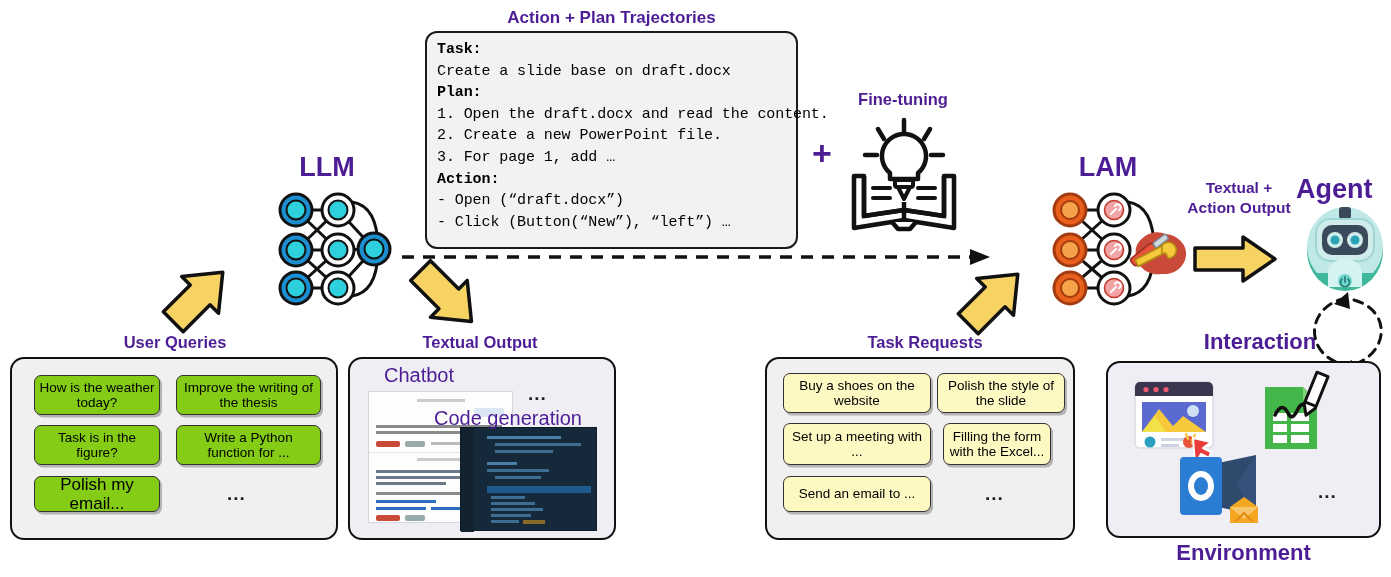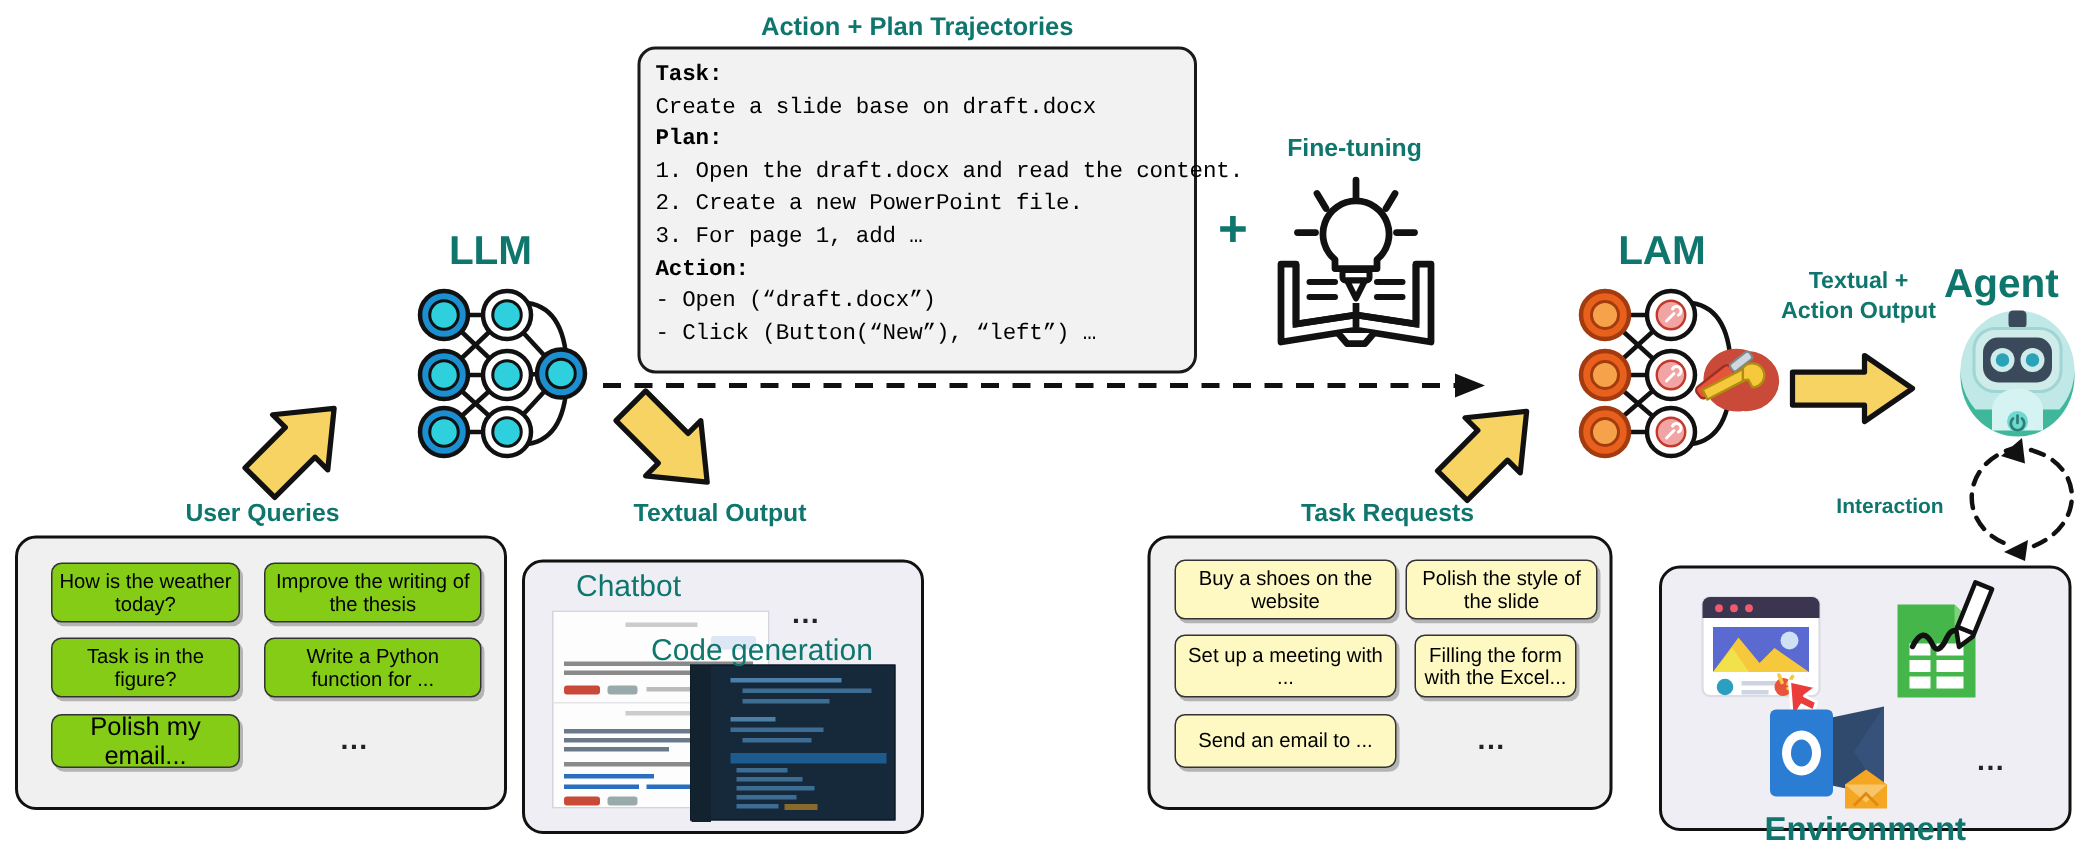--- a/index.html
+++ b/index.html
@@ -7,38 +7,38 @@
   body {
     width:1391px; height:577px;
     position:relative; overflow:hidden;
     font-family:"Liberation Sans", sans-serif;
     color:#000;
   }
   .abs { position:absolute; }
 
   
   .heading {
-    font-weight:bold; text-align:center; color:#0f766e;
+    font-weight:bold; text-align:center; color:#4c1d95;
     white-space:nowrap;
   }
 
   
   #traj-box {
     left:425px; top:31px; width:373px; height:218px;
     background:#f2f2f2; border:2px solid #1a1a1a; border-radius:12px;
     padding:6px 10px 4px 10px;
   }
   #traj-box .ln { font-size:15px; line-height:21.6px; white-space:nowrap; letter-spacing:-0.1px;font-family:Liberation Mono, monospace;}
   #traj-box .bold { font-weight:bold; }
 
   
   .panel {
     background:#f0f0f0; border:2.5px solid #111; border-radius:14px;
   }
-  .panel-lav { background:#eeeef4;margin-top:16px; }
+  .panel-lav { background:#eeeef4; }
 
   
   .chip {
     border:1.4px solid #333; border-radius:7px;
     display:flex; align-items:center; justify-content:center;
     text-align:center; line-height:1.12;
     box-shadow:2px 2.5px 0 rgba(0,0,0,.25);
     padding:2px 4px;
   }
   .chip-green { background:#84cc16; }
@@ -219,21 +219,21 @@
       <circle cx="31" cy="37" r="4.5" fill="#2aa3b8"></circle>
     <circle cx="51" cy="37" r="8" fill="#cfeceb"></circle>
       <circle cx="51" cy="37" r="4.5" fill="#2aa3b8"></circle>
     <rect x="35" y="58" width="12" height="12" fill="#3b4a5a"></rect>
     <path d="M24 70 a17 14 0 0 1 34 0 l0 14 -34 0 z" fill="#d5f3f2"></path>
     <circle cx="41" cy="78" r="7" fill="#6fd8cf"></circle>
     <path d="M41 74 l0 5 M38 76 a4.5 4.5 0 1 0 6 0" stroke="#2a7f78" stroke-width="1.8" fill="none" stroke-linecap="round"></path>
   </svg>
 </div>
 
-<div class="abs heading" style="left:1190px; top:329px; width:140px; font-size:14px;">Interaction</div>
+<div class="abs heading" style="left:1190px; top:329px; width:140px; font-size:22px;">Interaction</div>
 
 <div class="abs" style="left:1290px; top:288px;">
   <svg width="112" height="90" viewBox="0 0 112 90">
     <path d="M56 10 C18 18 14 60 46 74" fill="none" stroke="#111" stroke-width="3" stroke-dasharray="9 7" stroke-linecap="round"></path>
     <path d="M64 12 C100 22 100 62 66 76" fill="none" stroke="#111" stroke-width="3" stroke-dasharray="9 7" stroke-linecap="round"></path>
     <path d="M58 4 l-14 12 16 5 z" fill="#111"></path>
     <path d="M46 80 l16 -8 -2 14 z" fill="#111"></path>
   </svg>
 </div>
 

